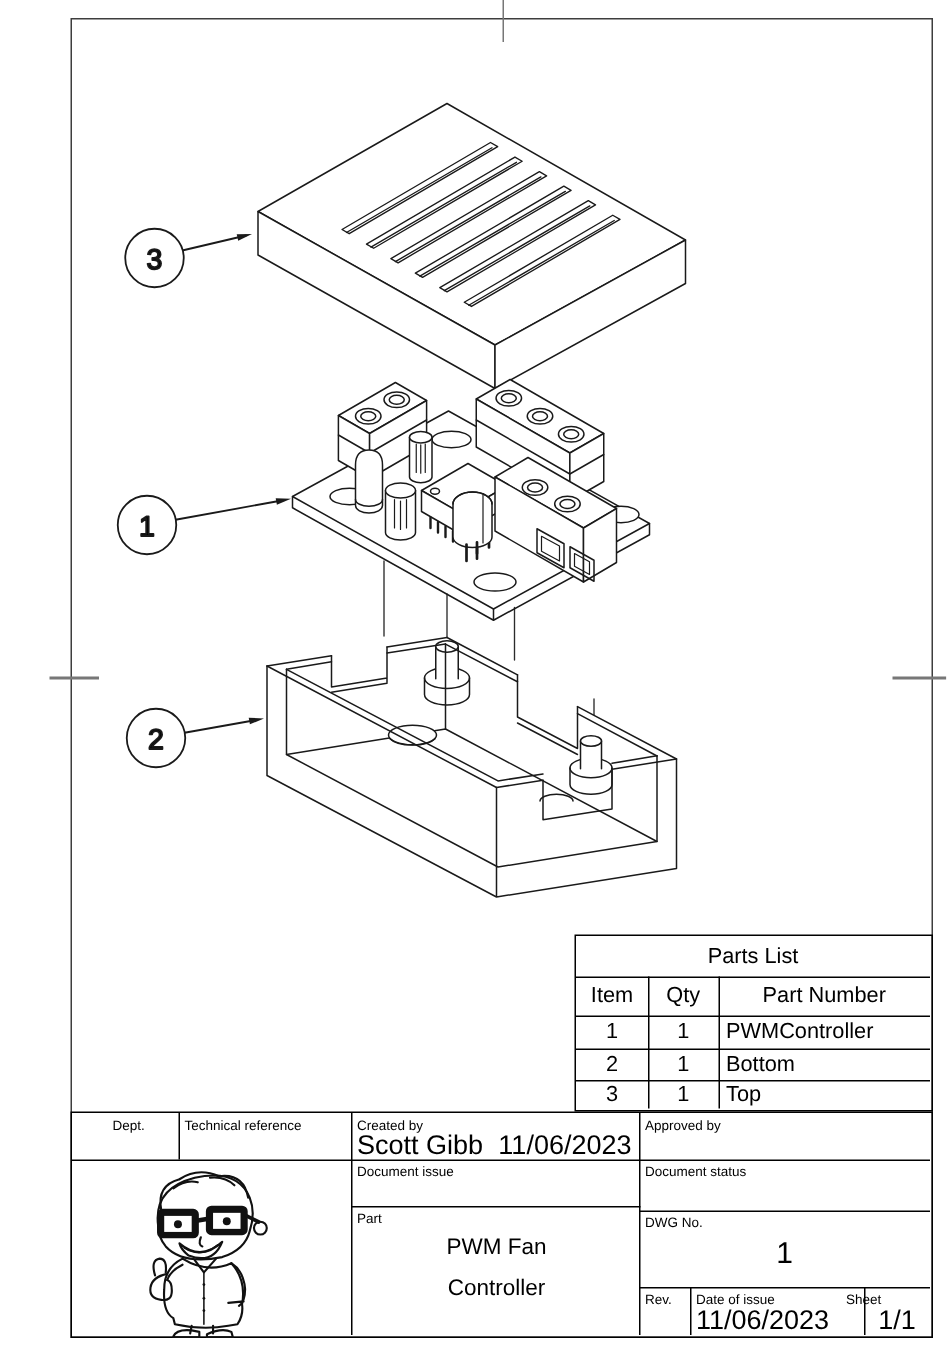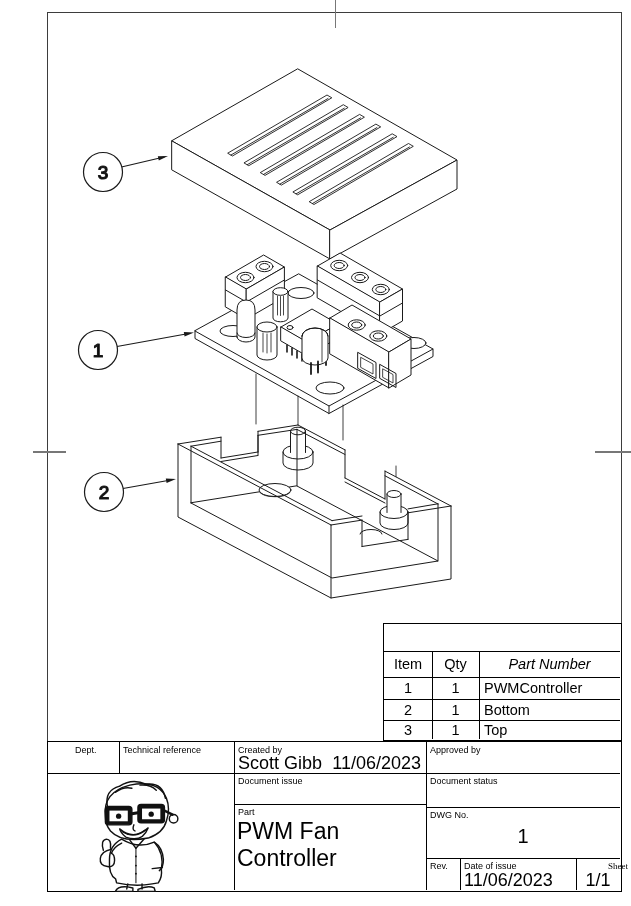--- a/index.html
+++ b/index.html
@@ -11,21 +11,21 @@
   .line{background:#000;}
   svg text{font-family:"Liberation Sans",sans-serif;fill:#000;}
   
   .plist{left:383px;top:623px;width:239px;height:118px;border:1.6px solid #000;box-sizing:border-box;font-size:14.5px;}
   .plist .cell{position:absolute;display:flex;align-items:center;justify-content:center;white-space:nowrap;}
   .plist .left{justify-content:flex-start;padding-left:5px;}
   
   .tblock{left:47px;top:741px;width:575px;height:151px;border:1.6px solid #000;box-sizing:border-box;}
   .tb-label{position:absolute;font-size:9px;}
   .tb-val{position:absolute;font-size:18px;}
-  .title-main{position:absolute;font-size:23px;line-height:27px;}
+  .title-main{position:absolute;font-size:15px;line-height:27px;text-align:center;}
 </style>
 </head>
 <body>
 
 <div class="page">
 
   <div class="abs frame"></div>
   <div class="abs tick" style="left:334.6px;top:0;width:1.6px;height:28px;"></div>
   <div class="abs tick" style="left:33px;top:451.4px;width:33px;height:1.6px;"></div>
   <div class="abs tick" style="left:595px;top:451.4px;width:36px;height:1.6px;"></div>
@@ -210,23 +210,24 @@
   </svg>
 
   <div class="abs plist">
     <div class="line abs" style="left:0;top:27px;width:236px;height:1.3px;"></div>
     <div class="line abs" style="left:0;top:53px;width:236px;height:1.3px;"></div>
     <div class="line abs" style="left:0;top:75px;width:236px;height:1.3px;"></div>
     <div class="line abs" style="left:0;top:96px;width:236px;height:1.3px;"></div>
     <div class="line abs" style="left:48px;top:27px;width:1.3px;height:88px;"></div>
     <div class="line abs" style="left:95px;top:27px;width:1.3px;height:88px;"></div>
 
+    <div class="cell" style="left:0;top:0;width:236px;height:27px;">Parts List</div>
     <div class="cell" style="left:0;top:27px;width:48px;height:26px;">Item</div>
     <div class="cell" style="left:48px;top:27px;width:47px;height:26px;">Qty</div>
-    <div class="cell" style="left:95px;top:27px;width:141px;height:26px;font-style:italic;">Part Number</div>
+    <div class="cell" style="left:95px;top:27px;width:141px;height:26px;">Part Number</div>
 
     <div class="cell" style="left:0;top:53px;width:48px;height:22px;">1</div>
     <div class="cell" style="left:48px;top:53px;width:47px;height:22px;">1</div>
     <div class="cell left" style="left:95px;top:53px;width:141px;height:22px;">PWMController</div>
 
     <div class="cell" style="left:0;top:75px;width:48px;height:21px;">2</div>
     <div class="cell" style="left:48px;top:75px;width:47px;height:21px;">1</div>
     <div class="cell left" style="left:95px;top:75px;width:141px;height:21px;">Bottom</div>
 
     <div class="cell" style="left:0;top:96px;width:48px;height:19px;">3</div>
@@ -259,21 +260,21 @@
       <div>PWM Fan</div>
       <div>Controller</div>
     </div>
 
     <div class="tb-label" style="left:382px;top:34px;">Document status</div>
     <div class="tb-label" style="left:382px;top:68px;">DWG No.</div>
     <div class="tb-val" style="left:378px;top:83px;width:194px;text-align:center;font-size:20px;">1</div>
     <div class="tb-label" style="left:382px;top:119px;">Rev.</div>
     <div class="tb-label" style="left:416px;top:119px;">Date of issue</div>
     <div class="tb-val" style="left:416px;top:128px;">11/06/2023</div>
-    <div class="tb-label" style="left:560px;top:119px;font-family:Liberation Serif, serif;">Sheet</div>
+    <div class="tb-label" style="left:516px;top:119px;">Sheet</div>
     <div class="tb-val" style="left:528px;top:128px;width:44px;text-align:center;">1/1</div>
 
     <svg class="abs" style="left:40px;top:34px;" width="104" height="116" viewBox="0 0 100 114">
       <g fill="none" stroke="#111" stroke-width="1.4" stroke-linecap="round" stroke-linejoin="round">
 
         <path d="M16,40 Q13,16 40,9 Q68,3 76,22 Q80,32 76,44 Q73,56 58,61 Q32,66 21,54 Q16,48 16,40 Z"></path>
 
         <path d="M18,30 Q15,14 30,10 M30,10 Q42,2 56,8 M56,8 Q72,6 75,22 M26,16 Q34,10 42,12 M50,9 Q60,8 66,14"></path>
 
         <rect x="16" y="30" width="26" height="18" rx="3" fill="#111"></rect>

